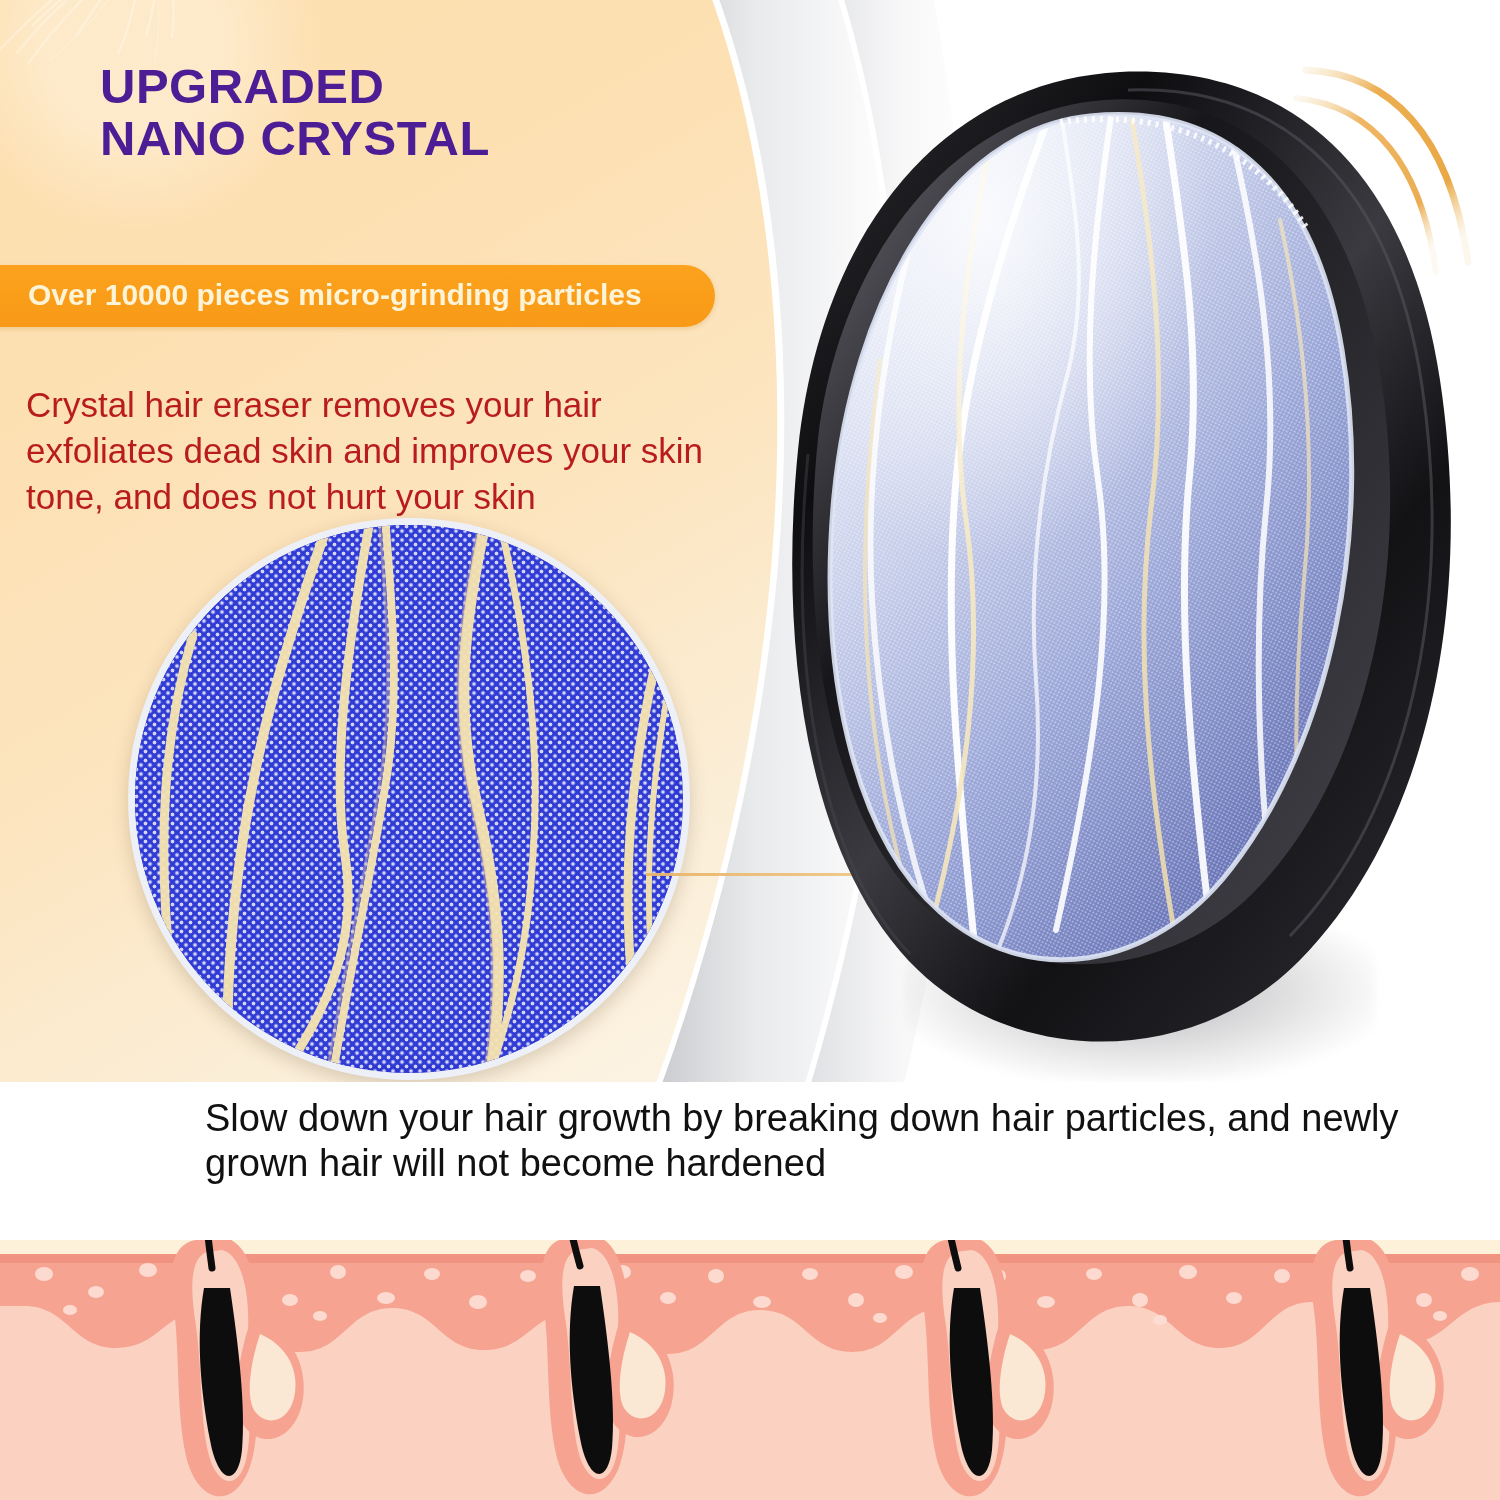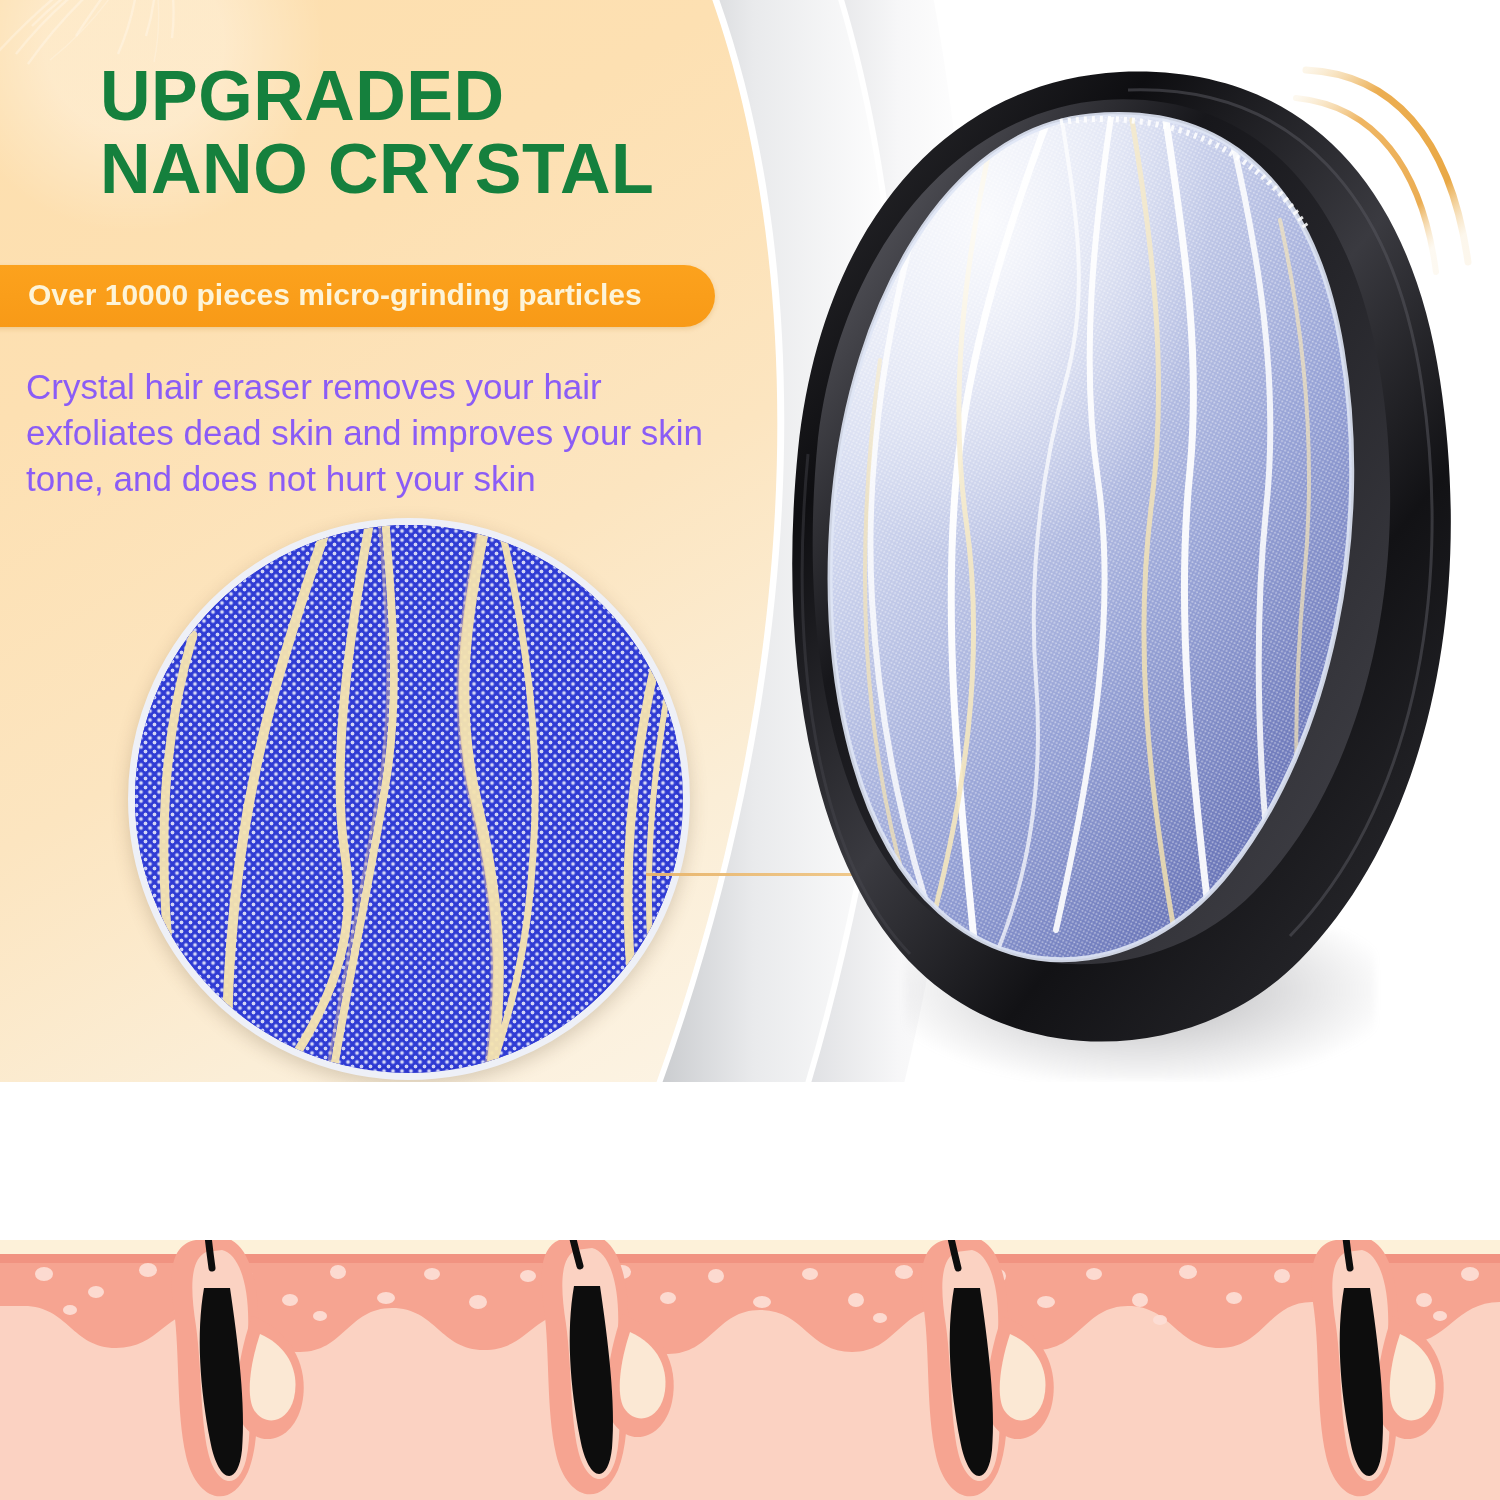--- a/index.html
+++ b/index.html
@@ -23,39 +23,39 @@
   }
   .leaf-watermark{
     position:absolute;left:-28px;top:-56px;width:230px;height:220px;
     opacity:.5;pointer-events:none;
   }
   .curve-svg{position:absolute;left:0;top:0;width:1500px;height:1082px;}
 
   
   .headline{
     position:absolute;left:100px;top:62px;width:700px;
-    font-size:70px;line-height:.98;font-weight:700;letter-spacing:.5px;
-    color:#15803d;
+    font-size:49px;line-height:.98;font-weight:700;letter-spacing:.5px;
+    color:#4c1d95;
   }
   .headline .l2{display:block;margin-top:4px;}
 
   .banner{
     position:absolute;left:-30px;top:265px;width:745px;height:62px;
     background:linear-gradient(180deg,#fca21d 0%,#f89a17 100%);
     border-radius:0 34px 34px 0;
     box-shadow:0 2px 5px rgba(180,120,20,.22);
   }
   .banner-text{
     position:absolute;left:58px;top:0;height:52px;line-height:60px;
     font-size:30px;color:#fdf4d8;font-weight:600;white-space:nowrap;
   }
 
   .body-copy{
-    position:absolute;left:26px;top:364px;width:680px;
-    font-size:35px;line-height:1.32;color:#8b5cf6;font-weight:400;
+    position:absolute;left:26px;top:382px;width:680px;
+    font-size:35px;line-height:1.32;color:#b91c1c;font-weight:400;
   }
 
   
   .magnifier{
     position:absolute;left:128px;top:518px;width:548px;height:548px;
     border-radius:50%;overflow:hidden;
     border:7px solid #eef0f7;
     box-shadow:0 6px 18px rgba(90,70,40,.22);
     background:#2a35cf;
   }
@@ -266,20 +266,23 @@
           <stop offset="80%" stop-color="#eaa94a" stop-opacity=".95"></stop>
           <stop offset="100%" stop-color="#f3d7a4" stop-opacity=".15"></stop>
         </linearGradient>
       </defs>
       <path d="M36 30 C120 34 180 94 198 222" fill="none" stroke="url(#swA)" stroke-width="7" stroke-linecap="round"></path>
       <path d="M26 58 C104 66 152 126 166 232" fill="none" stroke="url(#swB)" stroke-width="6" stroke-linecap="round"></path>
     </svg>
 
   </div>
 
+  <div class="caption-band">
+    <div class="caption">Slow down your hair growth by breaking down hair particles, and newly grown hair will not become hardened</div>
+  </div>
 
   <div class="skin">
 
     <svg class="skin-svg" viewBox="0 0 1500 260" preserveAspectRatio="none">
 
       <rect x="0" y="0" width="1500" height="260" fill="#fbd2c2"></rect>
 
       <path d="M0 14 L1500 14 L1500 62
                C1455 62 1448 104 1404 104 C1360 104 1356 62 1312 62
                C1268 62 1264 108 1220 108 C1176 108 1172 66 1128 66

